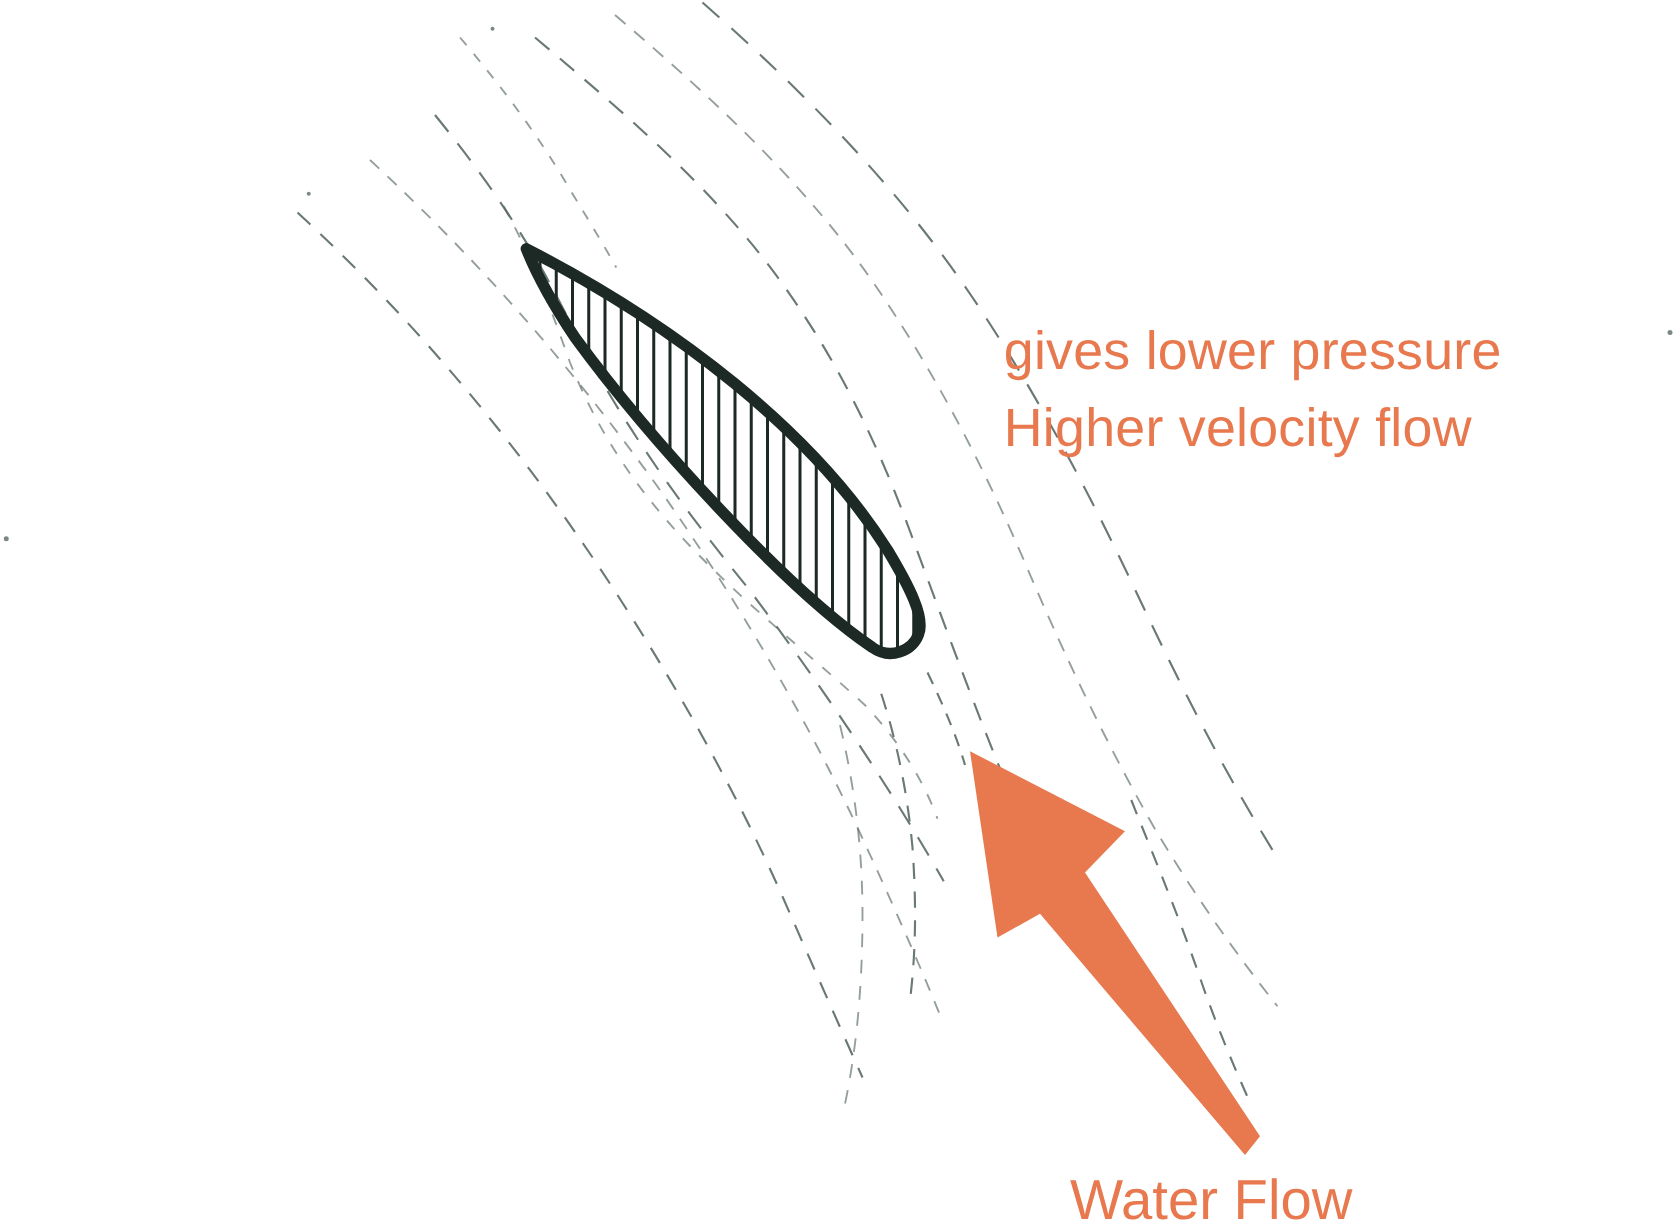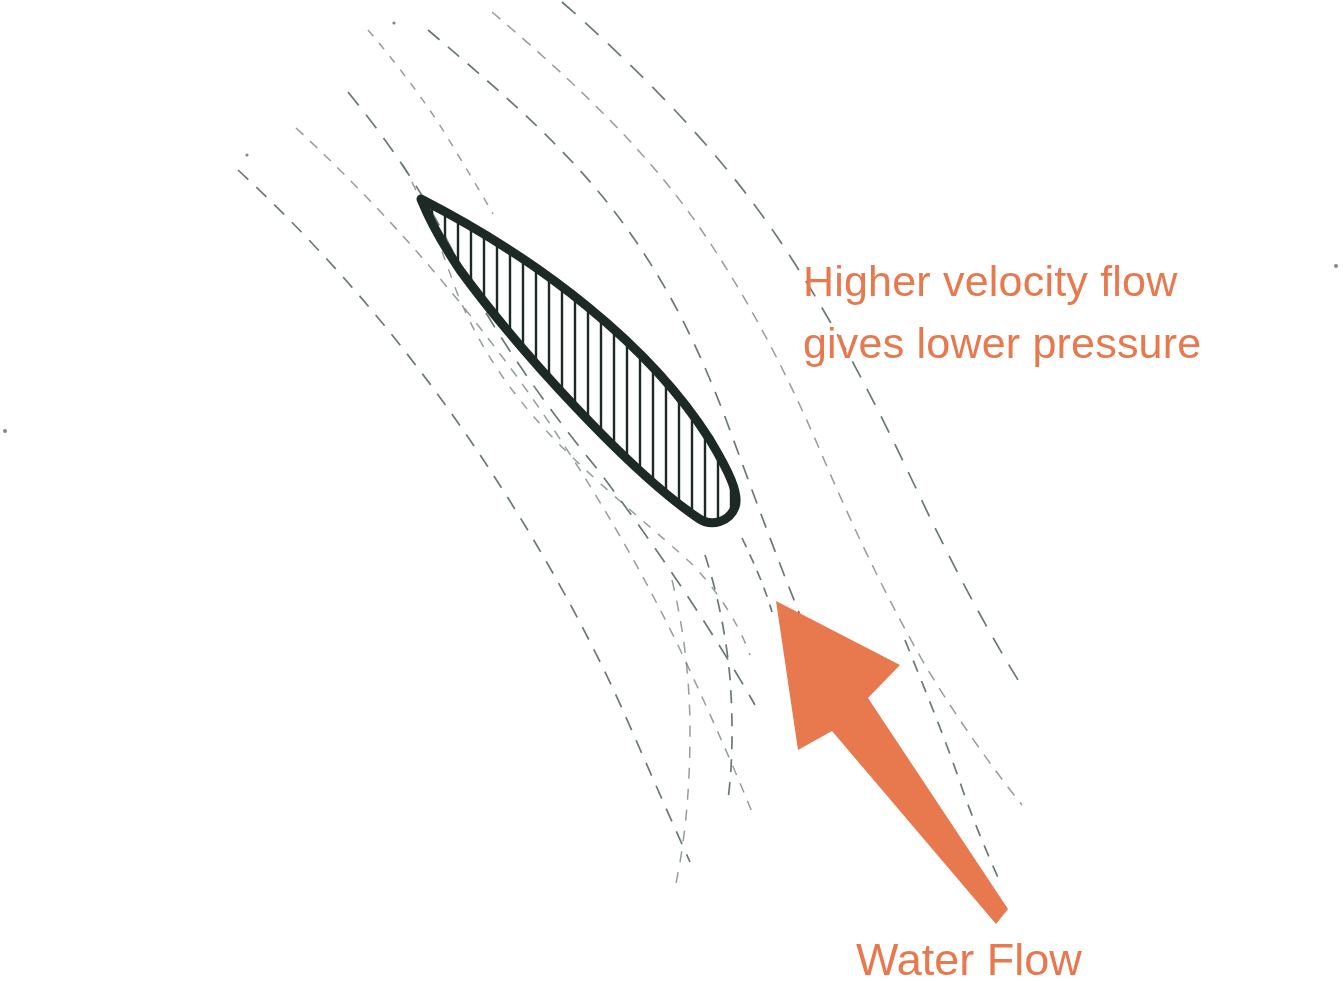--- a/index.html
+++ b/index.html
@@ -103,19 +103,19 @@
       </g>
       <path class="foil-outline" d="M 421 199 C 540 260, 650 345, 710 440 C 728 470, 740 494, 735 507 C 730 521, 712 528, 698 518 C 630 472, 520 352, 460 270 C 440 240, 427 214, 421 199 Z"></path>
     </g>
 
     <g>
       <polygon class="arrow-fill" points="776,601 900,665 868,698 1008,909 996,924 832,731 798,750"></polygon>
     </g>
   </svg>
 
   <div class="annotation">
+    <span>gives lower pressure</span>
     <span>Higher velocity flow</span>
-    <span>gives lower pressure</span>
   </div>
 
   <div class="flow-label">Water Flow</div>
 
 </div>
 
 </body></html>

